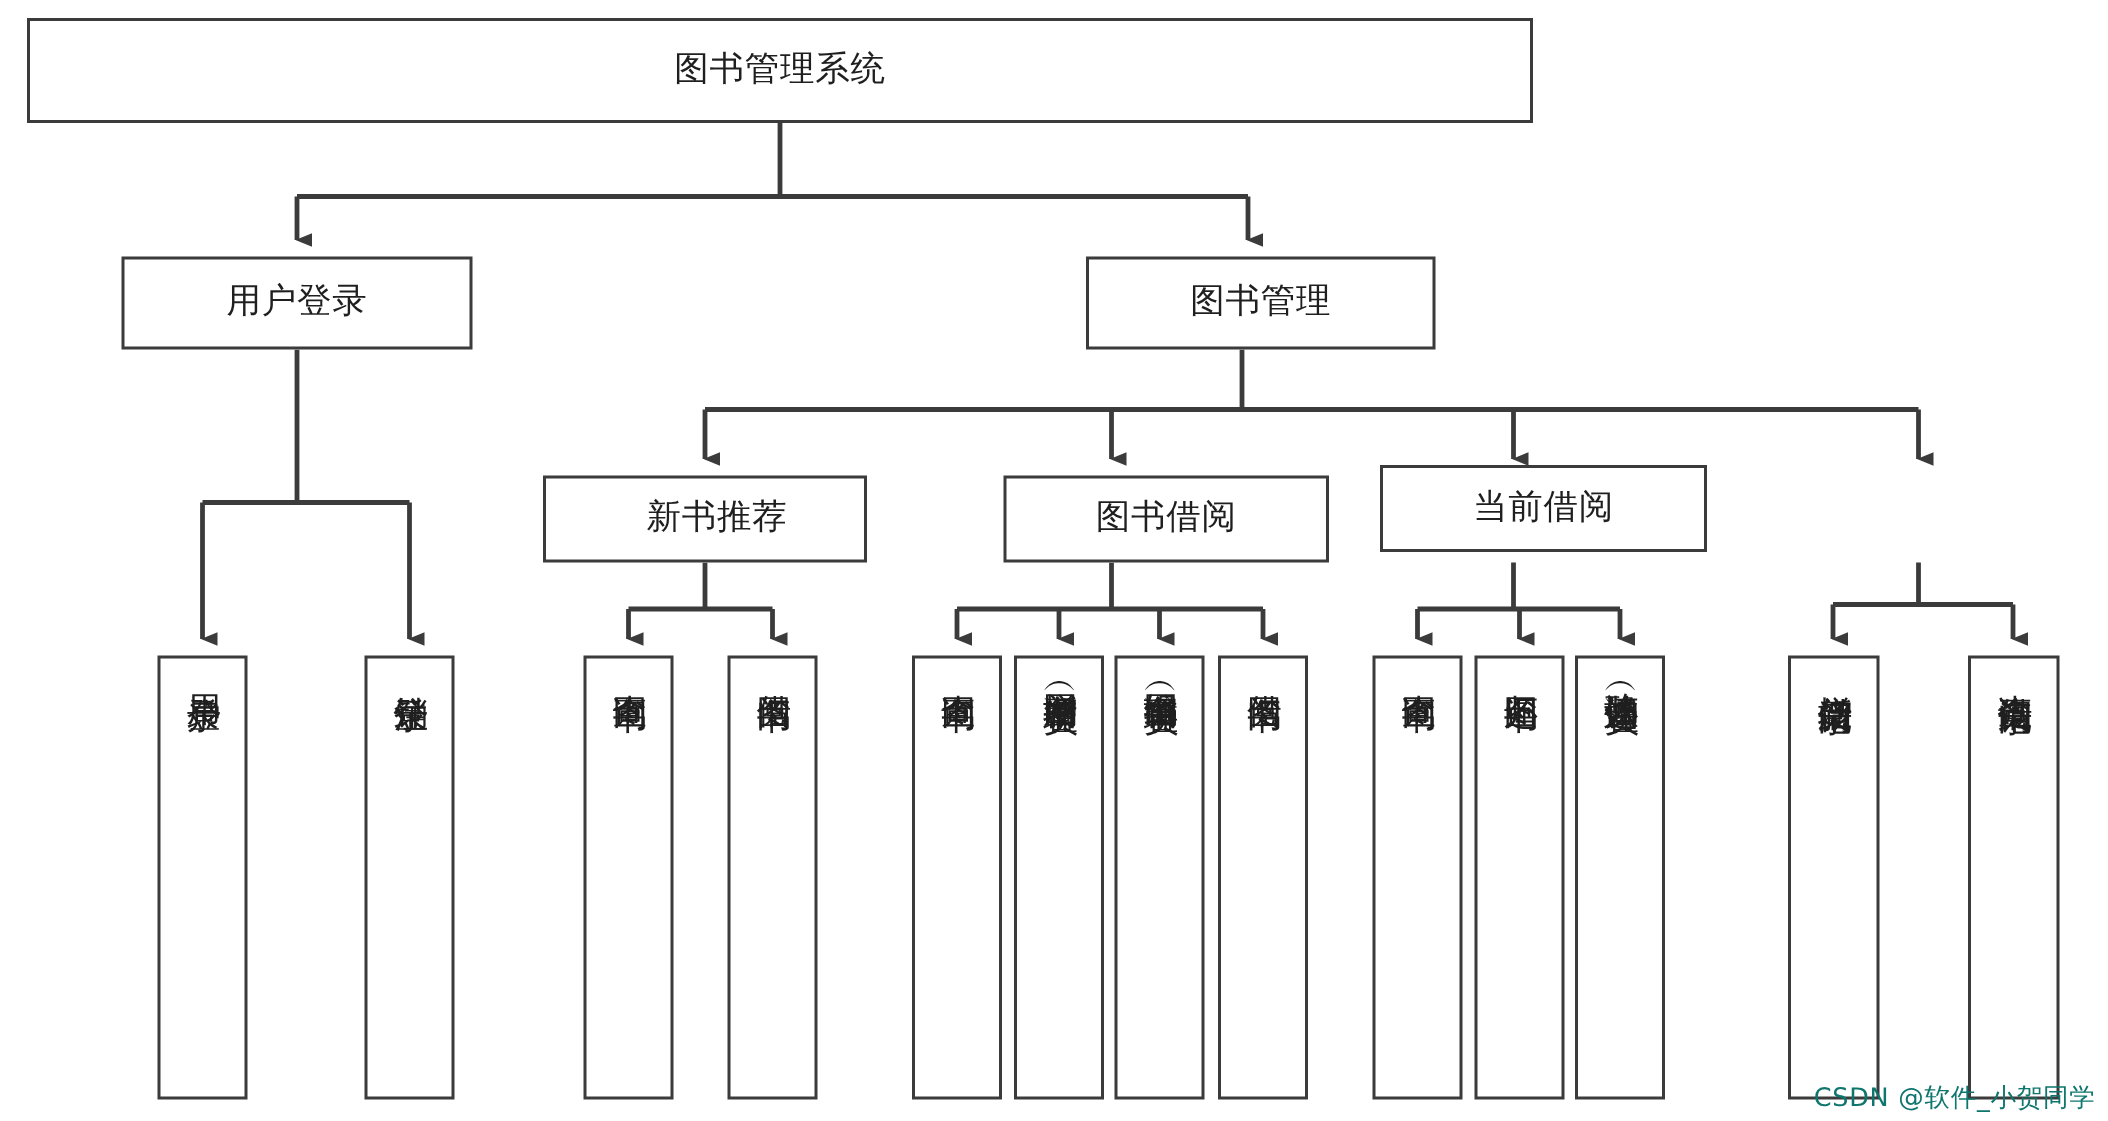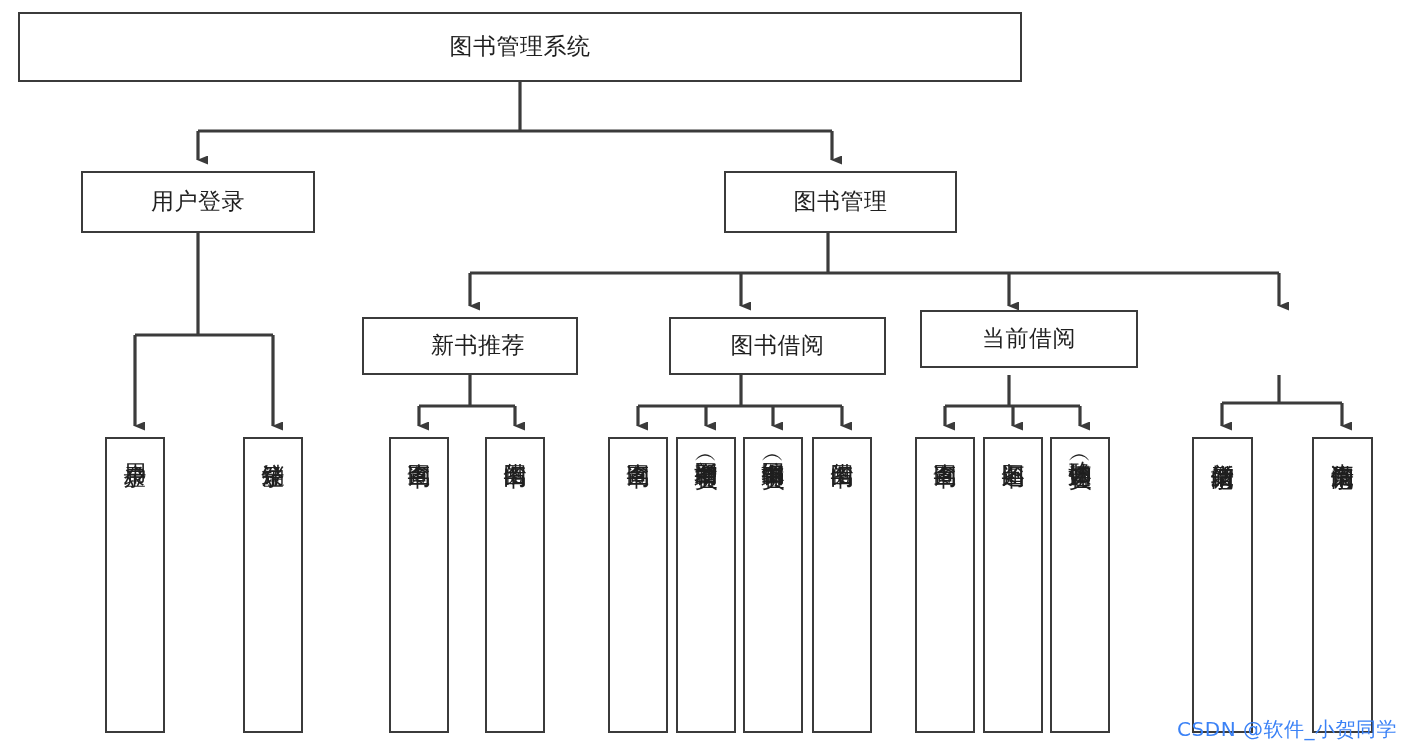--- a/index.html
+++ b/index.html
@@ -57,22 +57,22 @@
   }
   .node-label {
     display: block;
     white-space: pre;
     text-align: center;
   }
   #watermark {
     position: absolute;
     right: 8px;
     bottom: 4px;
-    font-size: 20px;
-    color: #3b82f6;
+    font-size: 17px;
+    color: #0f766e;
     letter-spacing: 0.5px;
     user-select: none;
     pointer-events: none;
   }
 </style>
 </head>
 <body>
 
 <div id="diagram-root">
 

